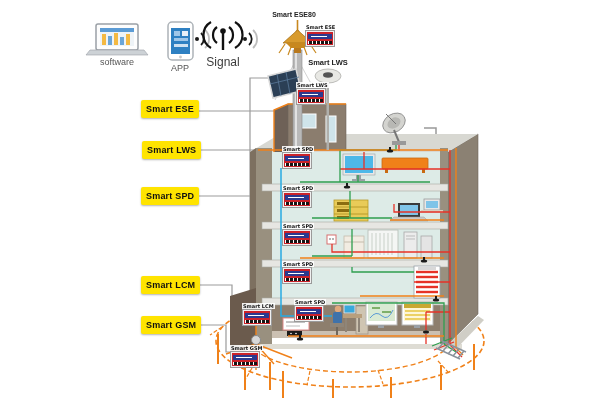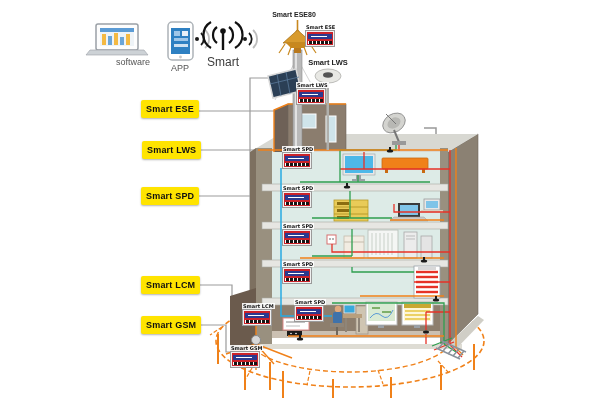--- a/index.html
+++ b/index.html
@@ -309,23 +309,23 @@
     <path d="M211,22 A15 15 0 0 0 211,48" stroke="#111" stroke-width="2.2"></path>
     <path d="M235,22 A15 15 0 0 1 235,48" stroke="#111" stroke-width="2.2"></path>
   </g>
   <g fill="none">
     <circle cx="245" cy="39" r="2" fill="#1a1a1a"></circle>
     <path d="M249,33 A8 8 0 0 1 249,45" stroke="#1a1a1a" stroke-width="1.8"></path>
     <path d="M253,30 A12 12 0 0 1 253,48" stroke="#bdbdbd" stroke-width="1.8"></path>
   </g>
 </svg>
 
-  <div class="legtext" style="left:104px;top:57px;width:58px">software</div>
+  <div class="legtext" style="left:88px;top:57px;width:58px">software</div>
   <div class="legtext" style="left:165px;top:63px;width:30px">APP</div>
-  <div class="sigtext" style="left:198px;top:55px;width:50px">Smart</div>
+  <div class="sigtext" style="left:198px;top:55px;width:50px">Signal</div>
 
   <div class="toplabel" style="left:268px;top:11px;width:52px">Smart ESE80</div>
   <div class="toplabel" style="left:306px;top:58px;width:44px;font-size:7.5px">Smart LWS</div>
 
   <div class="ylabel" style="left:141px;top:100px">Smart ESE</div>
   <div class="ylabel" style="left:142px;top:141px">Smart LWS</div>
   <div class="ylabel" style="left:141px;top:187px">Smart SPD</div>
   <div class="ylabel" style="left:141px;top:276px">Smart LCM</div>
   <div class="ylabel" style="left:141px;top:316px">Smart GSM</div>
 

